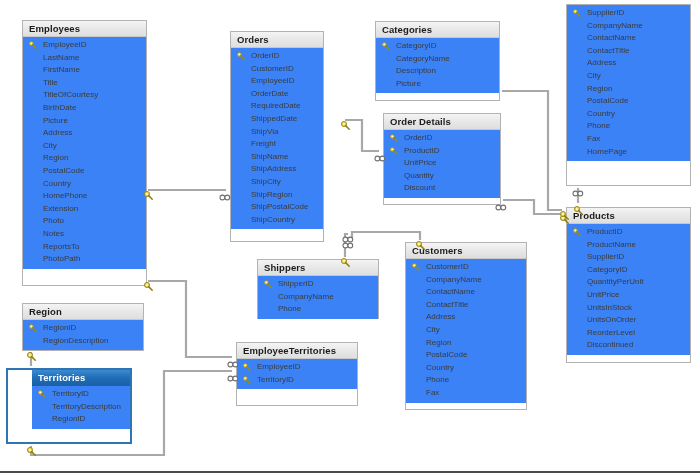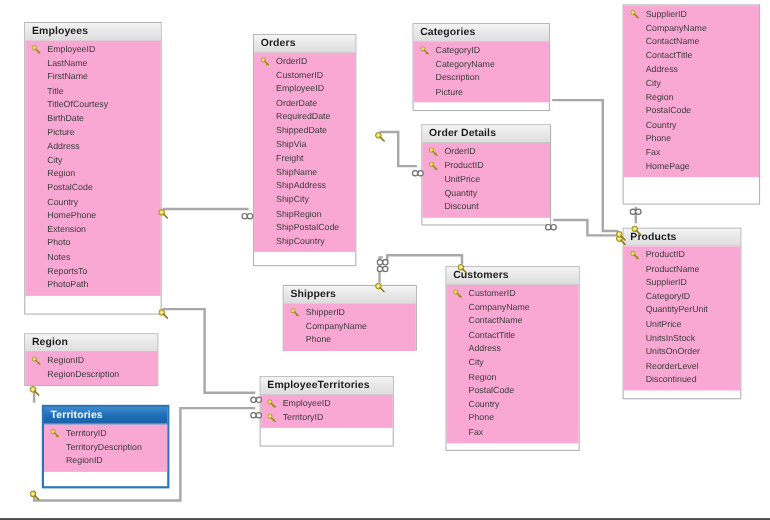--- a/index.html
+++ b/index.html
@@ -53,21 +53,21 @@
     white-space: nowrap;
     overflow: hidden;
   }
   .tbl.sel .tbl-hd {
     background: linear-gradient(to bottom, #3d8ad0 0%, #1e6cb5 55%, #1a62a8 100%);
     color: #ffffff;
     border-bottom: 1px solid #1a62a8;
   }
   .tbl-bd {
     padding: 2px 0 3px 0;
-    background: #f9a8d4;
+    background: #3b82f6;
   }
   .fld {
     height: 12.6px;
     line-height: 12.6px;
     display: flex;
     align-items: center;
     padding-left: 6px;
     font-size: 8px;
     color: #3b3b3b;
     white-space: nowrap;
@@ -389,21 +389,21 @@
         <div class="fld">
           <span class="kslot"></span>
           <span class="fname">Fax</span>
         </div>
         <div class="fld">
           <span class="kslot"></span>
           <span class="fname">HomePage</span>
         </div>
       </div>
     </div>
-    <div class="tbl" style="left: 566px; top: 207px; width: 108px; height: 156px;">
+    <div class="tbl" style="left: 566px; top: 207px; width: 125px; height: 156px;">
       <div class="tbl-hd">Products</div>
       <div class="tbl-bd">
         <div class="fld">
           <span class="kslot">
             <svg class="keyico" width="8" height="8" viewBox="0 0 8 8">
               <circle cx="2.3" cy="2.4" r="2.0" fill="#e8d44d" stroke="#9c8a12" stroke-width="0.6"></circle>
               <circle cx="2.3" cy="2.4" r="0.65" fill="#ffffff"></circle>
               <path d="M3.6,3.7 L7.2,7.1" stroke="#9c8a12" stroke-width="1.3" stroke-linecap="round"></path>
               <path d="M5.4,6.6 L6.3,5.7" stroke="#9c8a12" stroke-width="1.1" stroke-linecap="round"></path>
             </svg>
@@ -541,21 +541,21 @@
             </svg>
           </span>
           <span class="fname">RegionID</span>
         </div>
         <div class="fld">
           <span class="kslot"></span>
           <span class="fname">RegionDescription</span>
         </div>
       </div>
     </div>
-    <div class="tbl sel" style="left: 38px; top: 368px; width: 116px; height: 76px;">
+    <div class="tbl sel" style="left: 6px; top: 368px; width: 126px; height: 76px; padding-left: 24px;">
       <div class="tbl-hd">Territories</div>
       <div class="tbl-bd">
         <div class="fld">
           <span class="kslot">
             <svg class="keyico" width="8" height="8" viewBox="0 0 8 8">
               <circle cx="2.3" cy="2.4" r="2.0" fill="#e8d44d" stroke="#9c8a12" stroke-width="0.6"></circle>
               <circle cx="2.3" cy="2.4" r="0.65" fill="#ffffff"></circle>
               <path d="M3.6,3.7 L7.2,7.1" stroke="#9c8a12" stroke-width="1.3" stroke-linecap="round"></path>
               <path d="M5.4,6.6 L6.3,5.7" stroke="#9c8a12" stroke-width="1.1" stroke-linecap="round"></path>
             </svg>

